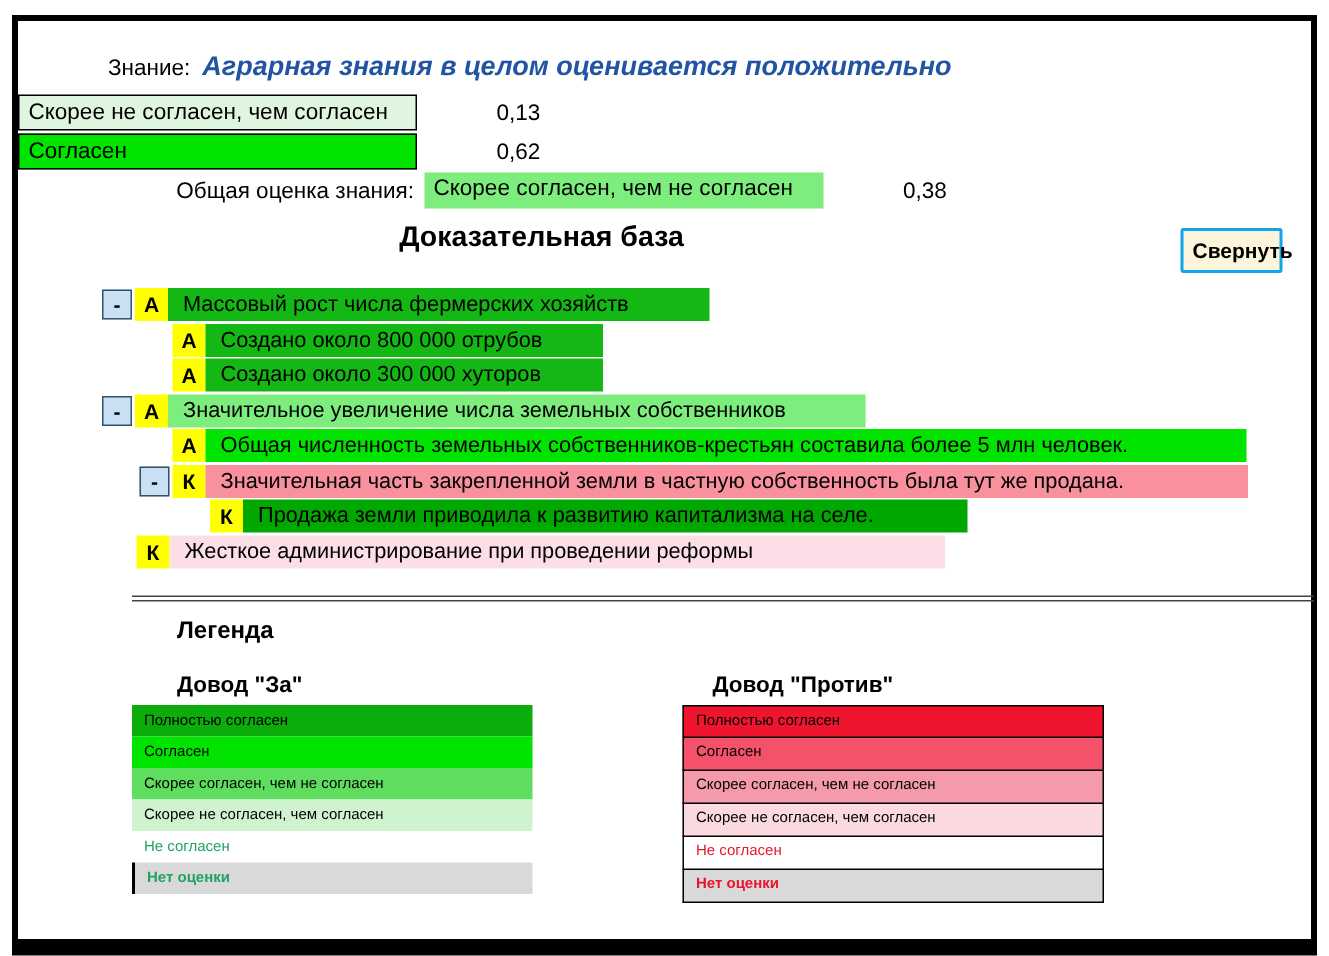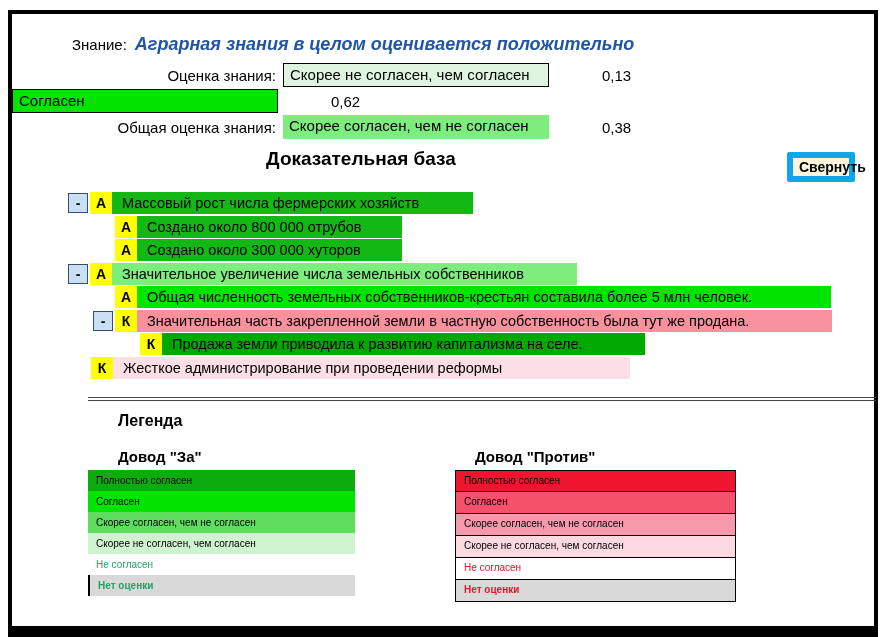--- a/index.html
+++ b/index.html
@@ -21,21 +21,21 @@
   .ratings { position:absolute; left:0; top:48px; }
   .rrow { display:flex; align-items:center; height:26px; }
   .rlabel { width:271px; text-align:right; padding-right:7px; box-sizing:border-box; font-size:15px; white-space:nowrap; }
   .rbox { width:266px; height:24px; line-height:22px; padding-left:6px; box-sizing:border-box; font-size:15px; white-space:nowrap; }
   .rbox.bordered { border:1px solid #000; }
   .rvalue { margin-left:53px; font-size:15px; }
 
   .evtitle { position:absolute; left:220px; top:134px; width:258px; text-align:center; font-size:19px; font-weight:600; }
   .collapse-all-btn {
     position:absolute; left:775px; top:138px; width:68px; height:30px;
-    background:#FCF5DC; border:6px solid #0ea5e9; border-radius:2px;
+    background:#FCF5DC; border:2px solid #0ea5e9; border-radius:2px;
     font-family:"Liberation Sans", sans-serif; font-weight:bold; font-size:14px; cursor:pointer;
   }
 
   
   .tree { position:absolute; left:0; top:178px; }
   .trow { display:flex; align-items:stretch; height:22px; margin-bottom:1.5px; }
   .minus {
     width:20px; height:20px; align-self:center; margin-right:2px; padding:0;
     background:#C9DFF3; border:1px solid #35506b; font-size:14px; font-weight:bold;
     line-height:1; font-family:"Liberation Sans", sans-serif; cursor:pointer;
@@ -67,21 +67,20 @@
 
 <div class="frame">
 
   <div class="knowledge">
     <span class="klabel">Знание:</span>
     <span class="ktitle">Аграрная знания в целом оценивается положительно</span>
   </div>
 
   <div class="ratings">
     <div class="rrow">
-      <div class="rlabel">Оценка знания:</div>
       <div class="rbox bordered" style="background-color:#DFF5DF">Скорее не согласен, чем согласен</div>
       <div class="rvalue">0,13</div>
     </div>
     <div class="rrow">
       <div class="rbox bordered" style="background-color:#00E400">Согласен</div>
       <div class="rvalue">0,62</div>
     </div>
     <div class="rrow">
       <div class="rlabel">Общая оценка знания:</div>
       <div class="rbox" style="background-color:#7DEE7D">Скорее согласен, чем не согласен</div>

